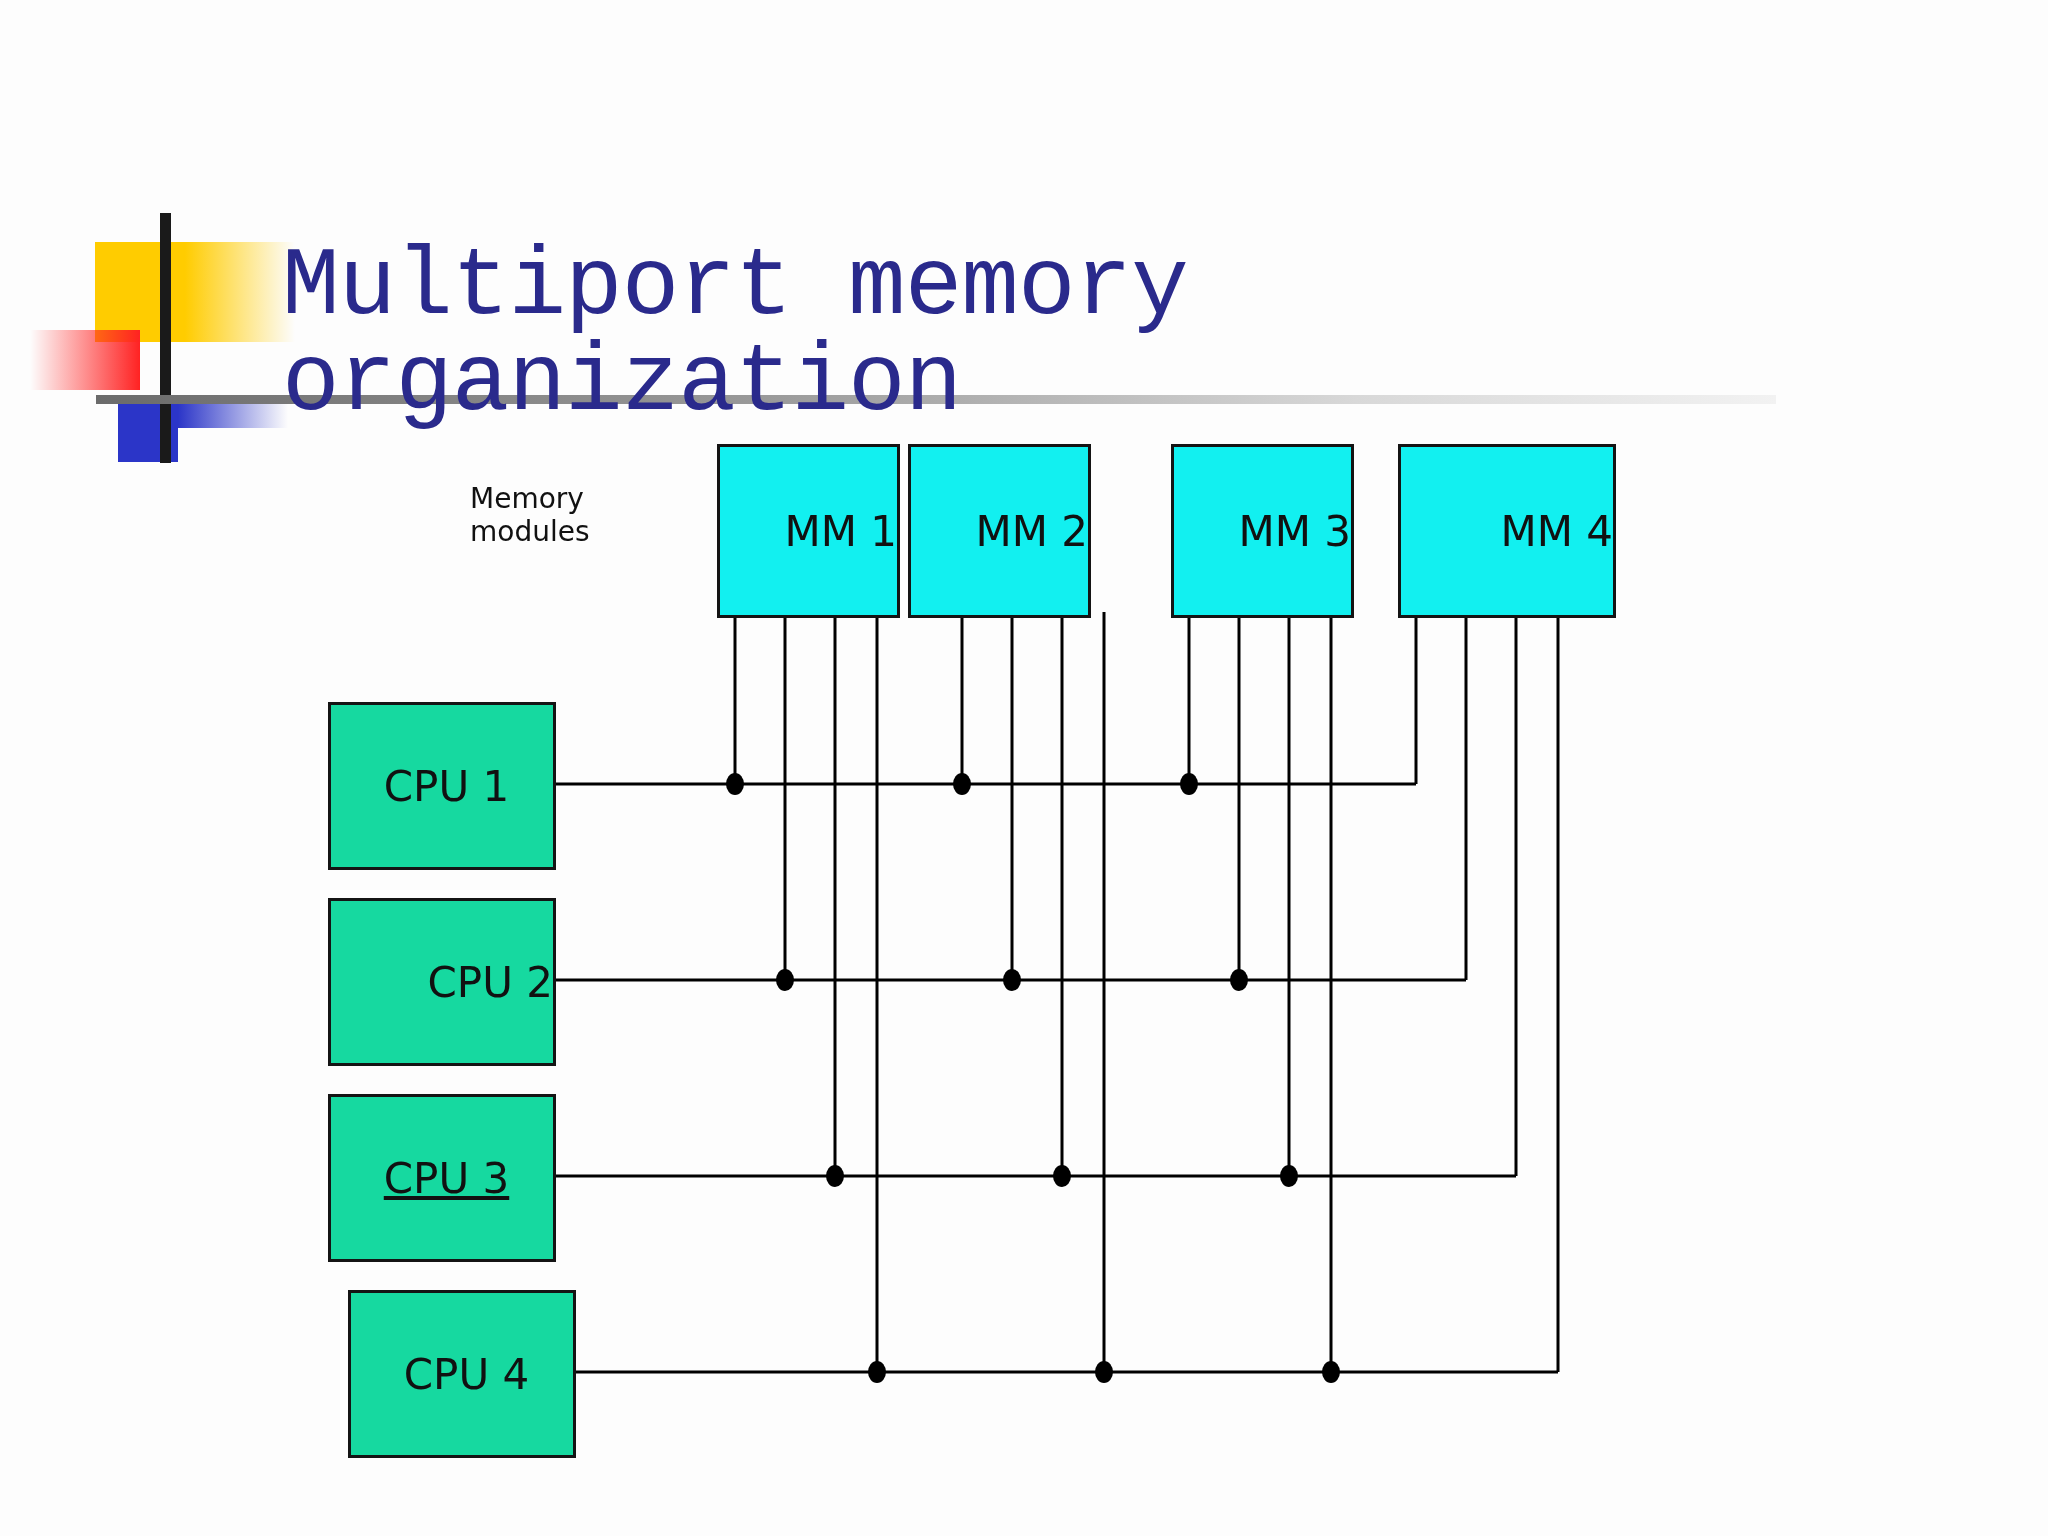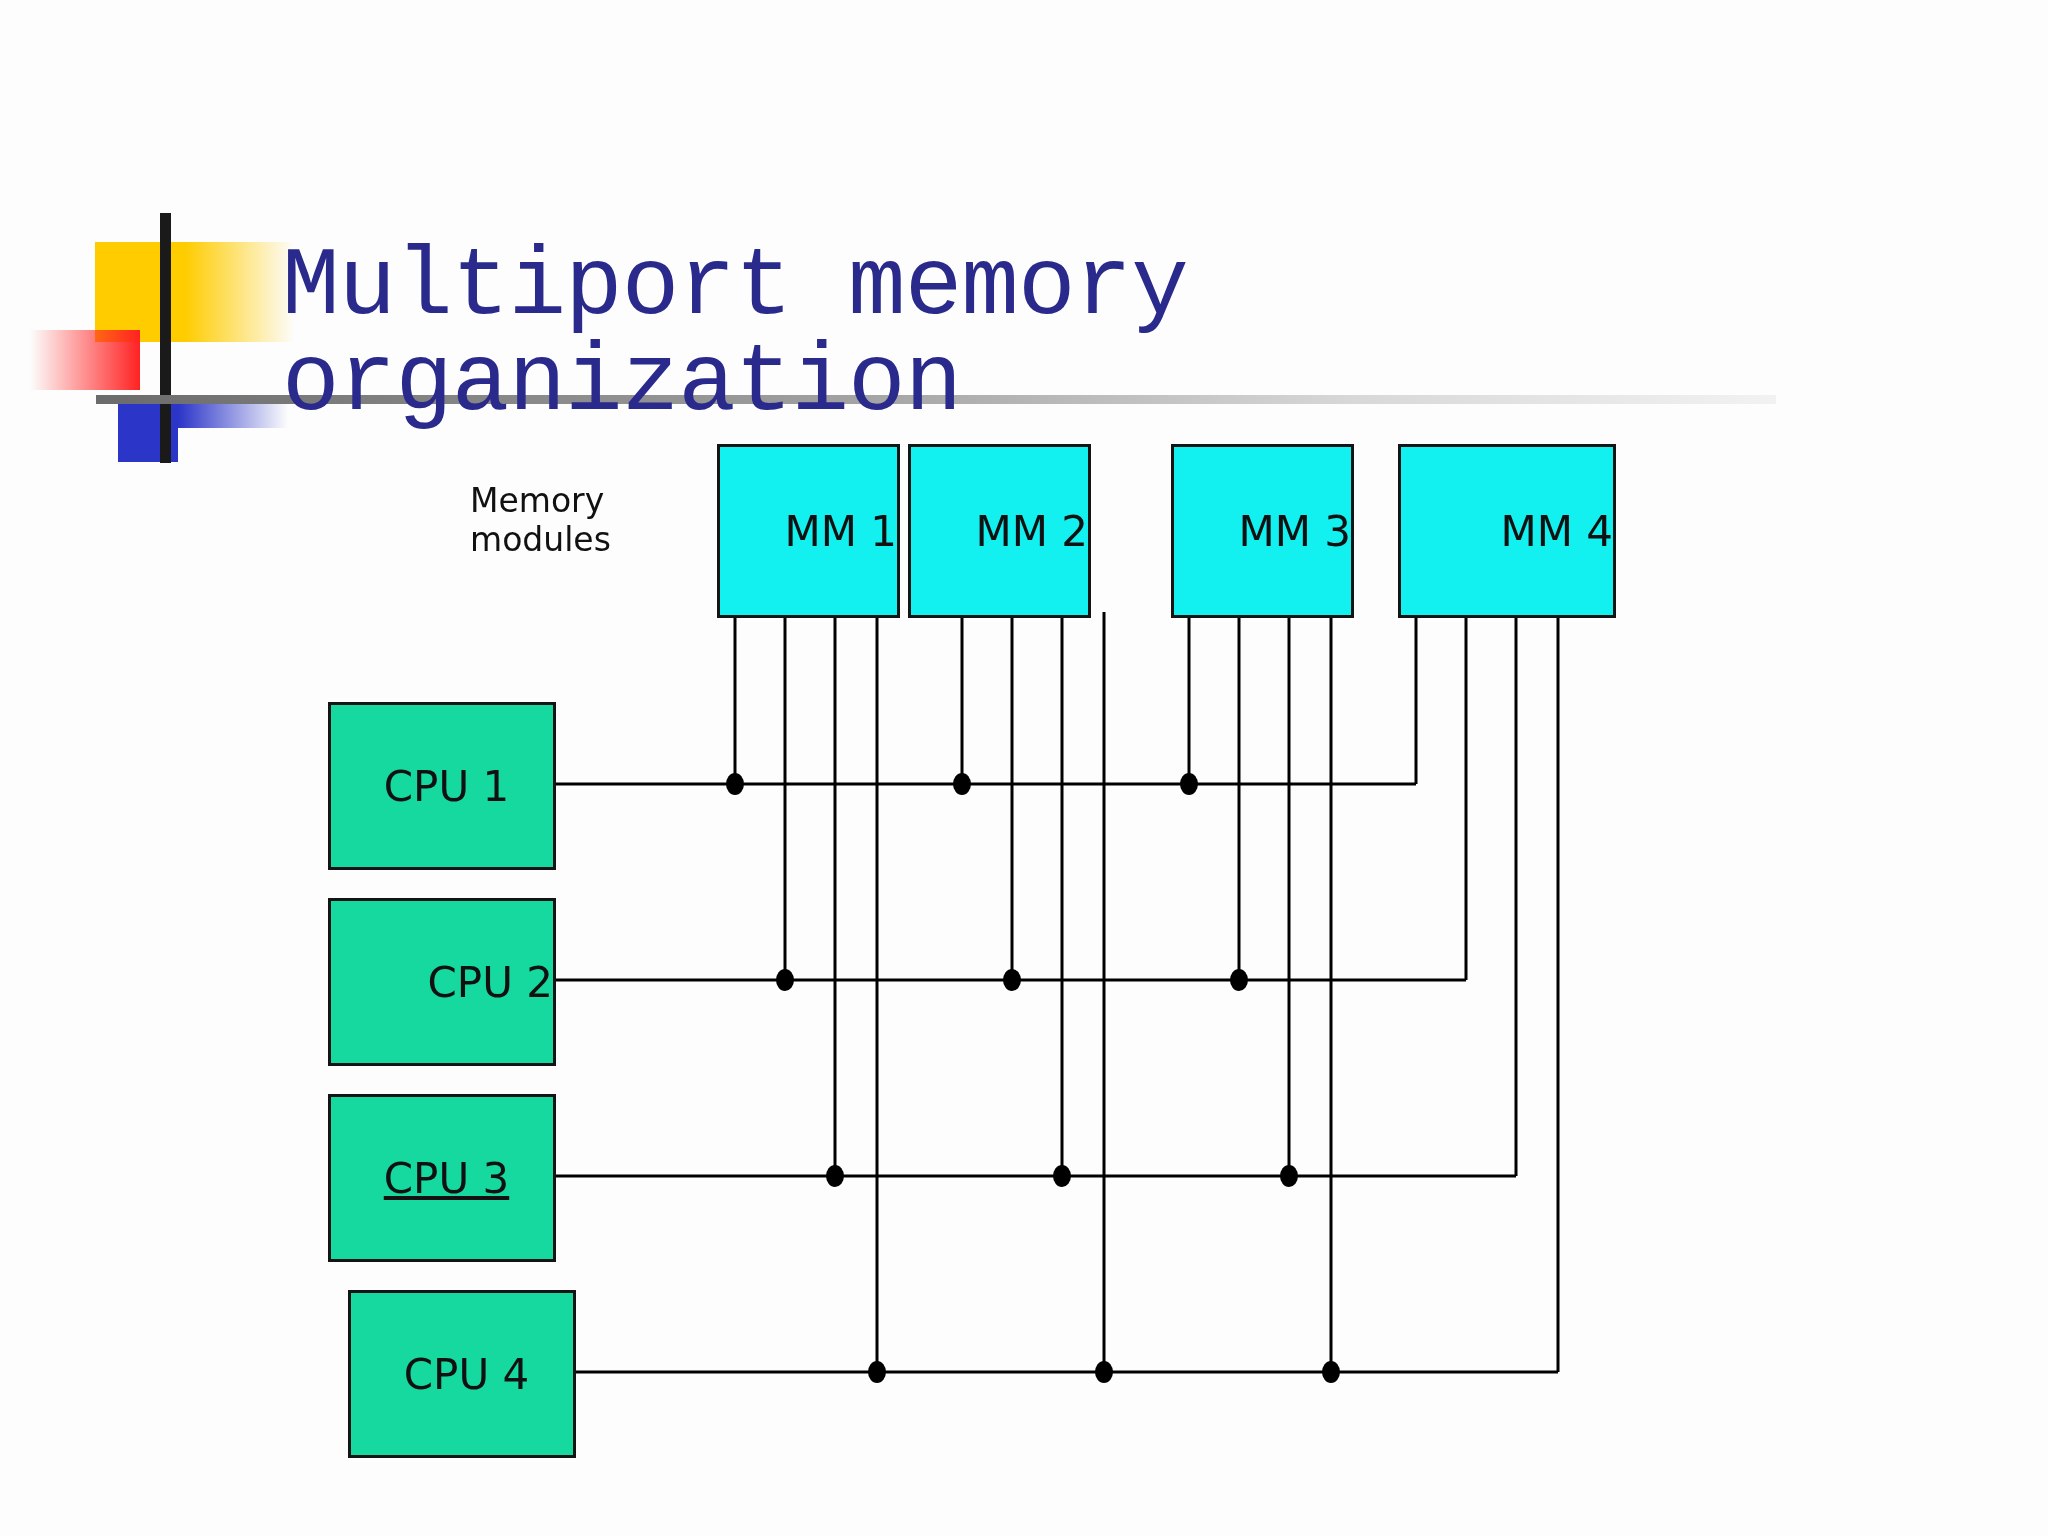--- a/index.html
+++ b/index.html
@@ -33,21 +33,21 @@
      font-family:Liberation Mono, monospace;font-weight:400;letter-spacing:-1px;}
 
   
   #diagram{position:absolute;left:0;top:0;width:2048px;height:1536px;}
   .mm-box{position:absolute;background:#12F0F0;border:3px solid #141414;
      display:flex;align-items:center;justify-content:flex-end;
      font-size:42px;color:#111;}
   .cpu-box{position:absolute;background:#16D9A0;border:3px solid #141414;
      display:flex;align-items:center;justify-content:center;
      font-size:42px;color:#111;padding-left:9px;}
-  .mm-label{position:absolute;font-size:33px;color:#111;line-height:1.18;
+  .mm-label{position:absolute;font-size:28px;color:#111;line-height:1.18;
      text-align:left;}
   svg.wires{position:absolute;left:0;top:0;width:2048px;height:1536px;
      pointer-events:none;}
 </style>
 </head>
 <body>
 
 <div id="slide">
 
   <div class="logo">

